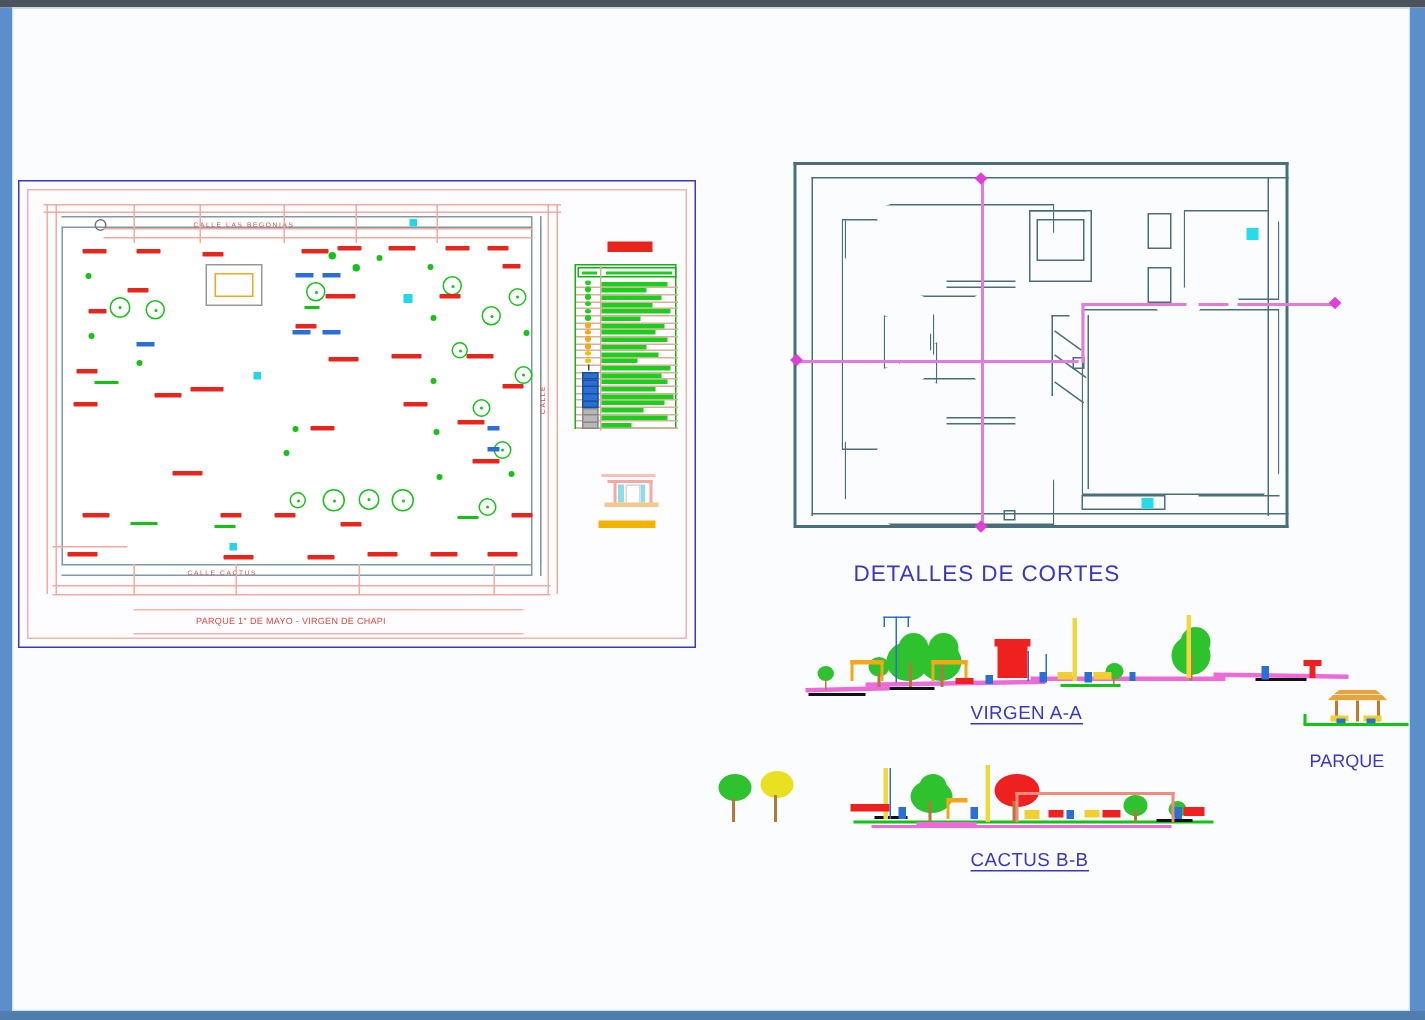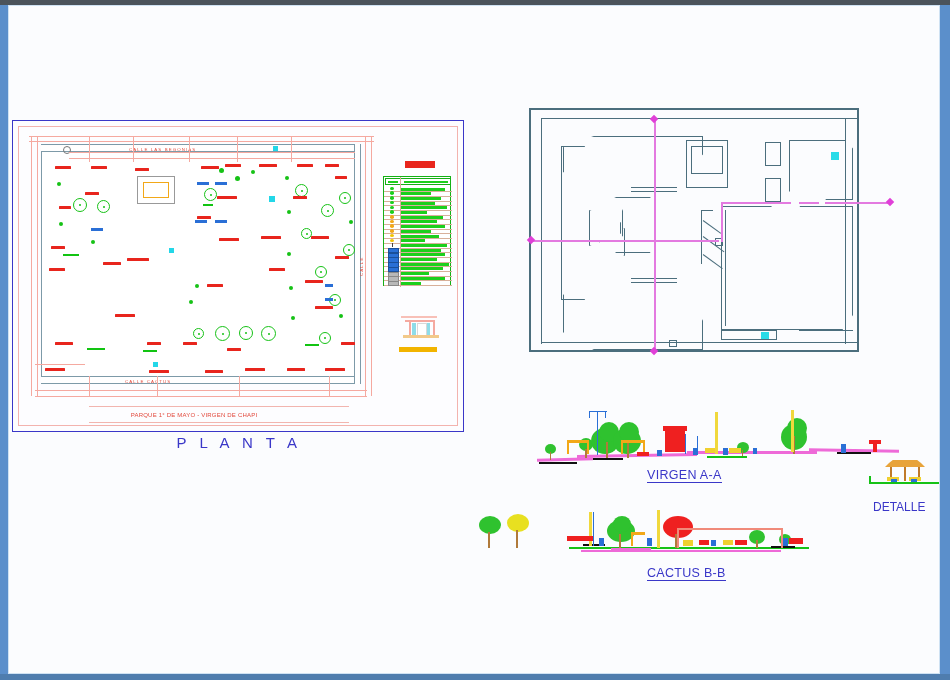--- a/index.html
+++ b/index.html
@@ -457,21 +457,20 @@
       <div style="position:absolute;left:27px;top:9px;width:4px;height:12px;background:#8fdce8;"></div>
       <div style="position:absolute;left:18px;top:9px;width:8px;height:12px;border:1px solid #d8d8d8;background:#fff;"></div>
       <div style="position:absolute;left:4px;top:21px;width:36px;height:3px;background:#f2c98a;"></div>
       <div style="position:absolute;left:2px;top:2px;width:36px;height:1.5px;background:#f8c0b8;"></div>
     </div>
     <div class="md-bar"></div>
 
     <div class="caption-rule"></div>
     <div class="planta-caption">PARQUE 1° DE MAYO - VIRGEN DE CHAPI</div>
     <div class="caption-rule2"></div>
-    <div class="planta-label">P L A N T A</div>
 
     <div class="det-plan">
 
       <div class="dp-line" style="left:8px;top:6px;width:330px;height:1.6px;"></div>
       <div class="dp-line" style="left:20px;top:16px;width:318px;height:1.4px;"></div>
       <div class="dp-line" style="left:20px;top:16px;width:1.4px;height:226px;"></div>
       <div class="dp-line" style="left:8px;top:6px;width:1.6px;height:242px;"></div>
       <div class="dp-line" style="left:20px;top:240px;width:318px;height:1.4px;"></div>
       <div class="dp-line" style="left:8px;top:248px;width:330px;height:1.6px;"></div>
       <div class="dp-line" style="left:336px;top:6px;width:1.6px;height:244px;"></div>
@@ -525,20 +524,21 @@
       <div class="axis-h" style="left:200px;top:100px;width:70px;"></div>
       <div class="axis-h" style="left:278px;top:100px;width:20px;"></div>
       <div class="axis-h" style="left:304px;top:100px;width:66px;"></div>
       <div class="axis-v" style="left:200px;top:100px;height:40px;"></div>
       <div class="axis-dot" style="left:130px;top:14px;"></div>
       <div class="axis-dot" style="left:130px;top:246px;"></div>
       <div class="axis-dot" style="left:7px;top:135px;"></div>
       <div class="axis-dot" style="left:366px;top:97px;"></div>
     </div>
 
+    <div class="det-title">DETALLES DE CORTES</div>
 
     <div class="sec" style="left:528px;top:400px;width:360px;height:60px;">
 
       <div class="ground" style="left:0px;top:52px;width:56px;transform:rotate(-1.5deg);"></div>
       <div class="ground" style="left:40px;top:48px;width:120px;transform:rotate(-1deg);"></div>
       <div class="ground" style="left:150px;top:45px;width:130px;"></div>
       <div class="ground" style="left:272px;top:43px;width:90px;transform:rotate(.8deg);"></div>
       <div class="blkbar" style="left:2px;top:56px;width:38px;"></div>
       <div class="blkbar" style="left:56px;top:52px;width:30px;"></div>
       <div class="blkbar" style="left:300px;top:46px;width:34px;"></div>
@@ -646,16 +646,16 @@
       <div class="gz-post" style="left:23px;top:13px;height:14px;"></div>
       <div class="gz-post" style="left:37px;top:13px;height:14px;"></div>
       <div class="gz-base" style="left:6px;top:23px;width:12px;height:4px;"></div>
       <div class="gz-base" style="left:28px;top:23px;width:12px;height:4px;"></div>
       <div style="position:absolute;left:10px;top:25px;width:6px;height:3px;background:#2a6fd6;"></div>
       <div style="position:absolute;left:30px;top:25px;width:6px;height:3px;background:#2a6fd6;"></div>
       <div class="gz-ground" style="left:-12px;top:28px;width:74px;"></div>
       <div style="position:absolute;left:-12px;top:22px;width:1.6px;height:7px;background:#16c216;"></div>
 
     </div>
-    <div class="detalle-title">DETALLE</div>
+    <div class="detalle-title">PARQUE</div>
 
   </div>
 </div>
 
 </body></html>

